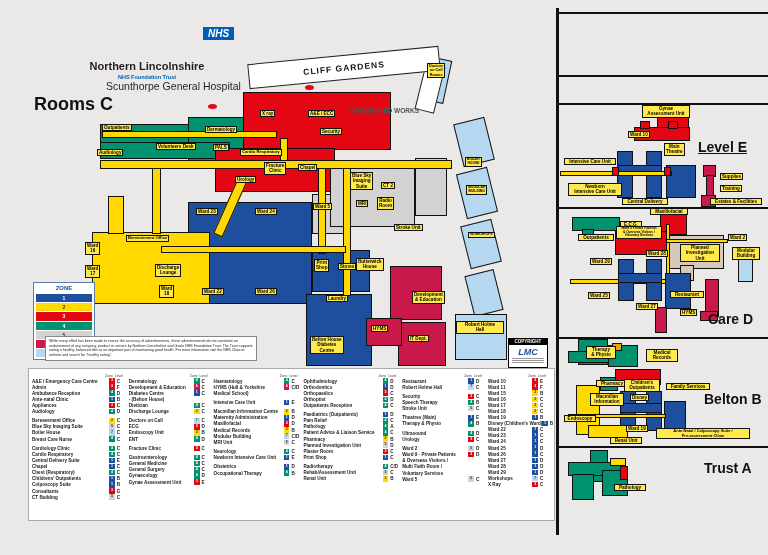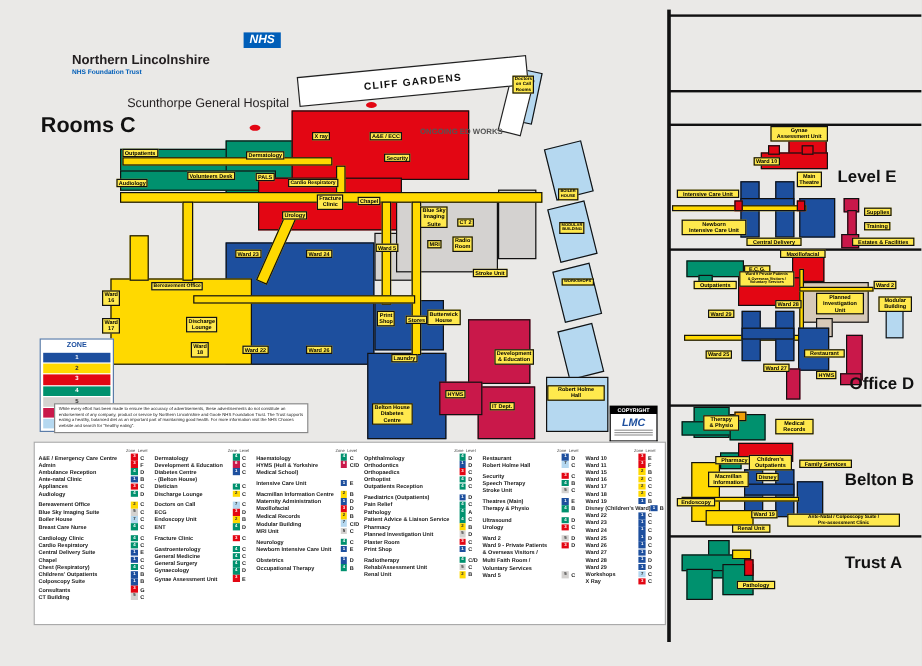--- a/index.html
+++ b/index.html
@@ -14,21 +14,21 @@
   .blk{position:absolute;border:1px solid #111;box-sizing:border-box;}
   .blk.ent{border:none;border-radius:50%;background:#e30613;z-index:4;}
 
   .chip{position:absolute;background:#ffe94d;border:1px solid #111;color:#000;
         font-weight:bold;font-size:4.6px;line-height:1.15;padding:0 1px;
         white-space:pre-line;text-align:center;z-index:6;box-sizing:border-box;}
 
   
   .nhs-logo{position:absolute;left:203px;top:27px;width:31px;height:13px;background:#005EB8;
             color:#fff;font-weight:bold;font-style:italic;font-size:10px;text-align:center;line-height:13px;}
-  .trust{position:absolute;left:60px;top:44px;width:174px;text-align:left;color:#231f20;}
+  .trust{position:absolute;left:60px;top:60px;width:174px;text-align:center;color:#231f20;}
   .trust .l1,.trust .l2{font-weight:bold;font-size:11px;line-height:1.1;}
   .trust .sub{color:#005EB8;font-weight:bold;font-size:5.5px;margin-top:2px;}
   .hospital{position:absolute;left:106px;top:80px;font-size:10.5px;color:#231f20;}
   .levelc{position:absolute;left:34px;top:94px;font-size:18px;font-weight:bold;color:#111;}
 
   
   .map{position:absolute;left:0;top:0;width:556px;height:555px;}
   .road{position:absolute;left:248px;top:55px;width:190px;height:23px;background:#fff;border:1px solid #222;
         transform:rotate(-5.5deg);display:flex;align-items:center;justify-content:center;
         font-weight:bold;font-size:8.5px;letter-spacing:1px;color:#111;z-index:2;}
@@ -52,21 +52,21 @@
   .cp-lmc{color:#1d4f9e;font-weight:bold;font-style:italic;font-size:9px;}
   .cp-line{height:1px;background:#999;margin:1px 3px;}
 
   
   .vline{position:absolute;left:556px;top:8px;width:3px;height:527px;background:#111;}
   .hline{position:absolute;height:2px;background:#111;left:558px;width:210px;}
   .lpanel{position:absolute;left:560px;width:208px;}
   .lvl-title{position:absolute;font-size:14px;font-weight:bold;color:#111;white-space:nowrap;}
   .p-g{top:12px;height:63px;} .p-g .lvl-title{left:134px;top:30px;}
   .p-f{top:75px;height:28px;} .p-f .lvl-title{left:136px;top:5px;}
-  .p-e{top:103px;height:104px;} .p-e .lvl-title{left:138px;top:36px;}
+  .p-e{top:103px;height:104px;} .p-e .lvl-title{left:138px;top:36px;text-decoration:underline;}
   .p-d{top:207px;height:130px;} .p-d .lvl-title{left:148px;top:104px;}
   .p-b{top:337px;height:109px;} .p-b .lvl-title{left:144px;top:54px;}
   .p-a{top:446px;height:100px;} .p-a .lvl-title{left:144px;top:14px;}
   [data-repeat]{display:contents;}
 
   
   .directory{position:absolute;left:28px;top:368px;width:527px;height:153px;background:#fff;
              border:1px solid #aaa;display:flex;padding:3px 2px 2px 3px;box-sizing:border-box;z-index:8;}
   .dcol{display:flex;flex-direction:column;}
   .dcol1{width:97px;} .dcol2{width:85px;} .dcol3{width:90px;}
@@ -167,21 +167,21 @@
     <div class="lvl-title">Level E</div>
   </div>
   <div class="lpanel p-d">
     <div data-repeat="levels.3.blocks"><div class="blk z4" style="left: 12px; top: 10px; width: 48px; height: 14px;"></div><div class="blk z4" style="left: 22px; top: 22px; width: 12px; height: 8px;"></div><div class="blk z3" style="left: 100px; top: 5px; width: 27px; height: 23px;"></div><div class="blk z3" style="left: 55px; top: 24px; width: 52px; height: 24px;"></div><div class="blk tan" style="left: 108px; top: 28px; width: 56px; height: 34px;"></div><div class="blk tan" style="left: 120px; top: 58px; width: 14px; height: 16px;"></div><div class="blk z7" style="left: 178px; top: 52px; width: 15px; height: 23px;"></div><div class="blk z2" style="left: 106px; top: 17px; width: 4px; height: 80px;"></div><div class="blk z2" style="left: 106px; top: 32px; width: 62px; height: 4px;"></div><div class="blk z2" style="left: 10px; top: 72px; width: 96px; height: 5px;"></div><div class="blk z1" style="left: 58px; top: 52px; width: 16px; height: 42px;"></div><div class="blk z1" style="left: 86px; top: 52px; width: 16px; height: 42px;"></div><div class="blk z1" style="left: 58px; top: 66px; width: 44px; height: 10px;"></div><div class="blk z1" style="left: 105px; top: 66px; width: 26px; height: 36px;"></div><div class="blk z6" style="left: 145px; top: 72px; width: 14px; height: 38px;"></div><div class="blk z6" style="left: 140px; top: 104px; width: 18px; height: 10px;"></div><div class="blk z6" style="left: 95px; top: 100px; width: 12px; height: 26px;"></div></div>
     <div data-repeat="levels.3.labels"><div class="chip" style="left: 90px; top: 1px; width: 38px;">Maxillofacial</div><div class="chip" style="left: 60px; top: 14px; width: 22px;">E.C.G.</div><div class="chip" style="left: 18px; top: 27px; width: 36px;">Outpatients</div><div class="chip" style="left: 56px; top: 19px; width: 46px; font-size: 3.2px;">Ward 9 Private Patients
 &amp; Overseas Visitors /
 Voluntary Services</div><div class="chip" style="left: 86px; top: 43px;">Ward 28</div><div class="chip" style="left: 120px; top: 37px; width: 40px;">Planned
 Investigation
 Unit</div><div class="chip" style="left: 168px; top: 27px;">Ward 2</div><div class="chip" style="left: 172px; top: 40px; width: 28px;">Modular
 Building</div><div class="chip" style="left: 30px; top: 51px;">Ward 29</div><div class="chip" style="left: 28px; top: 85px;">Ward 25</div><div class="chip" style="left: 110px; top: 84px; width: 34px;">Restaurant</div><div class="chip" style="left: 76px; top: 96px;">Ward 27</div><div class="chip" style="left: 120px; top: 102px;">HYMS</div></div>
-    <div class="lvl-title">Office D</div>
+    <div class="lvl-title">Care D</div>
   </div>
   <div class="lpanel p-b">
     <div data-repeat="levels.4.blocks"><div class="blk z4" style="left: 18px; top: 2px; width: 30px; height: 26px;"></div><div class="blk z4" style="left: 8px; top: 14px; width: 42px; height: 12px;"></div><div class="blk z4" style="left: 48px; top: 8px; width: 30px; height: 22px;"></div><div class="blk orange" style="left: 52px; top: 6px; width: 10px; height: 8px;"></div><div class="blk z4" style="left: 40px; top: 40px; width: 18px; height: 14px;"></div><div class="blk z3" style="left: 55px; top: 32px; width: 46px; height: 16px;"></div><div class="blk z1" style="left: 60px; top: 54px; width: 16px; height: 40px;"></div><div class="blk z1" style="left: 86px; top: 54px; width: 16px; height: 40px;"></div><div class="blk z1" style="left: 60px; top: 66px; width: 42px; height: 10px;"></div><div class="blk z1" style="left: 104px; top: 64px; width: 22px; height: 32px;"></div><div class="blk z2" style="left: 16px; top: 48px; width: 24px; height: 50px;"></div><div class="blk z2" style="left: 28px; top: 88px; width: 40px; height: 13px;"></div><div class="blk z2" style="left: 8px; top: 77px; width: 98px; height: 4px;"></div></div>
     <div data-repeat="levels.4.labels"><div class="chip" style="left: 26px; top: 9px; width: 30px;">Therapy
 &amp; Physio</div><div class="chip" style="left: 86px; top: 12px; width: 32px;">Medical
 Records</div><div class="chip" style="left: 36px; top: 43px; width: 32px;">Pharmacy</div><div class="chip" style="left: 64px; top: 42px; width: 36px;">Children's
 Outpatients</div><div class="chip" style="left: 106px; top: 46px; width: 44px;">Family Services</div><div class="chip" style="left: 30px; top: 56px; width: 34px;">Macmillan
 Information</div><div class="chip" style="left: 70px; top: 57px;">Disney</div><div class="chip" style="left: 4px; top: 78px; width: 32px;">Endoscopy</div><div class="chip" style="left: 66px; top: 88px;">Ward 19</div><div class="chip" style="left: 50px; top: 100px; width: 32px;">Renal Unit</div><div class="chip" style="left: 96px; top: 91px; width: 94px; font-size: 4px;">Ante-Natal / Colposcopy Suite /
 Pre-assessment Clinic</div></div>
     <div class="lvl-title">Belton B</div>

